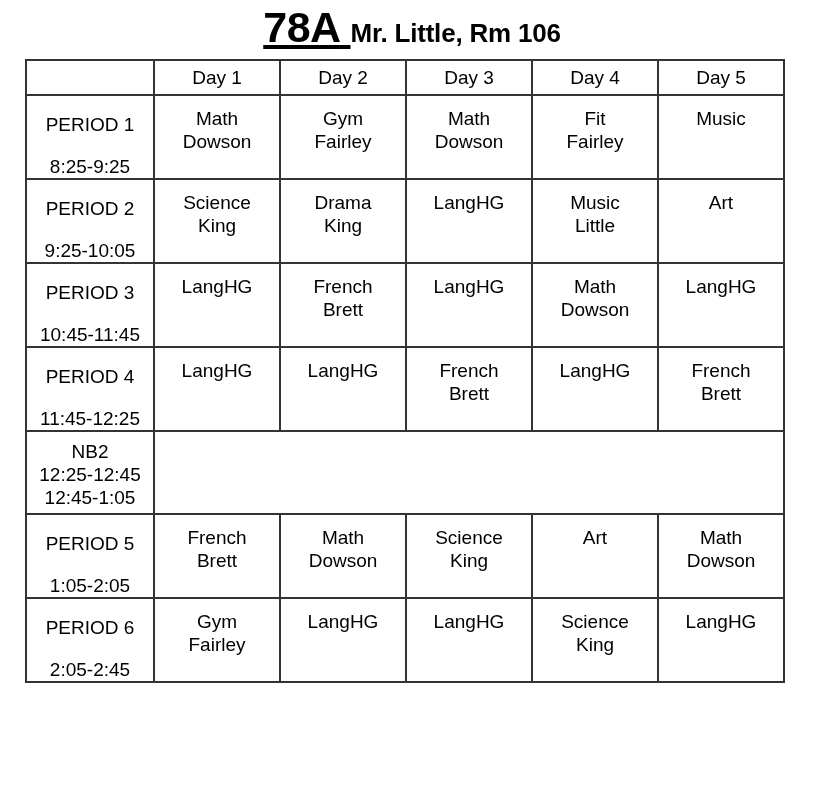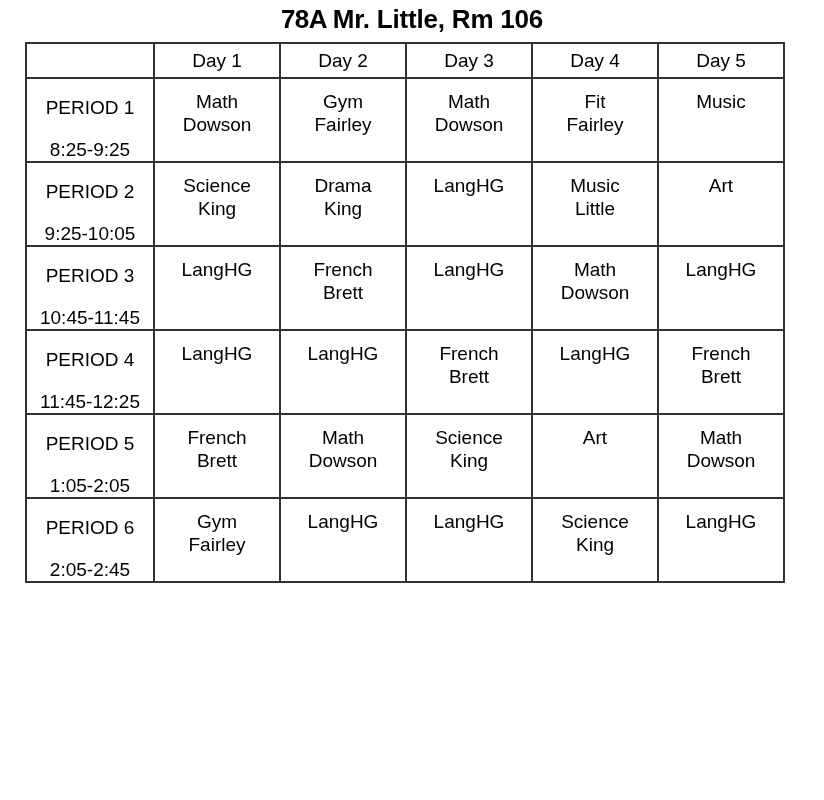--- a/index.html
+++ b/index.html
@@ -16,22 +16,23 @@
   }
 
   #page-title {
     text-align: center;
     font-weight: bold;
     line-height: 1;
     padding-top: 6px;
     white-space: nowrap;
   }
   #page-title .title-main {
-    font-size: 26px;
+    font-size: 43px;
     letter-spacing: -0.5px;
+    text-decoration: underline;
   }
   #page-title .title-sub {
     font-size: 26px;
     letter-spacing: -0.2px;
     text-align: right;
   }
 
   #timetable-wrap {
     margin-top: 10px;
     padding-left: 25px;
@@ -230,20 +231,28 @@
             <div class="class-teacher">Brett</div>
           </td>
           <td class="class-cell">
             <div class="class-subject">LangHG</div>
           </td>
           <td class="class-cell">
             <div class="class-subject">French</div>
             <div class="class-teacher">Brett</div>
           </td>
         </tr>
+        <tr class="nb-row">
+          <td class="nb-cell">
+            <div class="nb-label">NB2</div>
+            <div class="nb-time">12:25-12:45</div>
+            <div class="nb-time">12:45-1:05</div>
+          </td>
+          <td class="class-cell nb-span-cell" colspan="5"></td>
+        </tr>
         <tr class="period-row">
           <td class="period-cell">
             <div class="period-label">PERIOD 5</div>
             <div class="period-time">1:05-2:05</div>
           </td>
           <td class="class-cell">
             <div class="class-subject">French</div>
             <div class="class-teacher">Brett</div>
           </td>
           <td class="class-cell">

